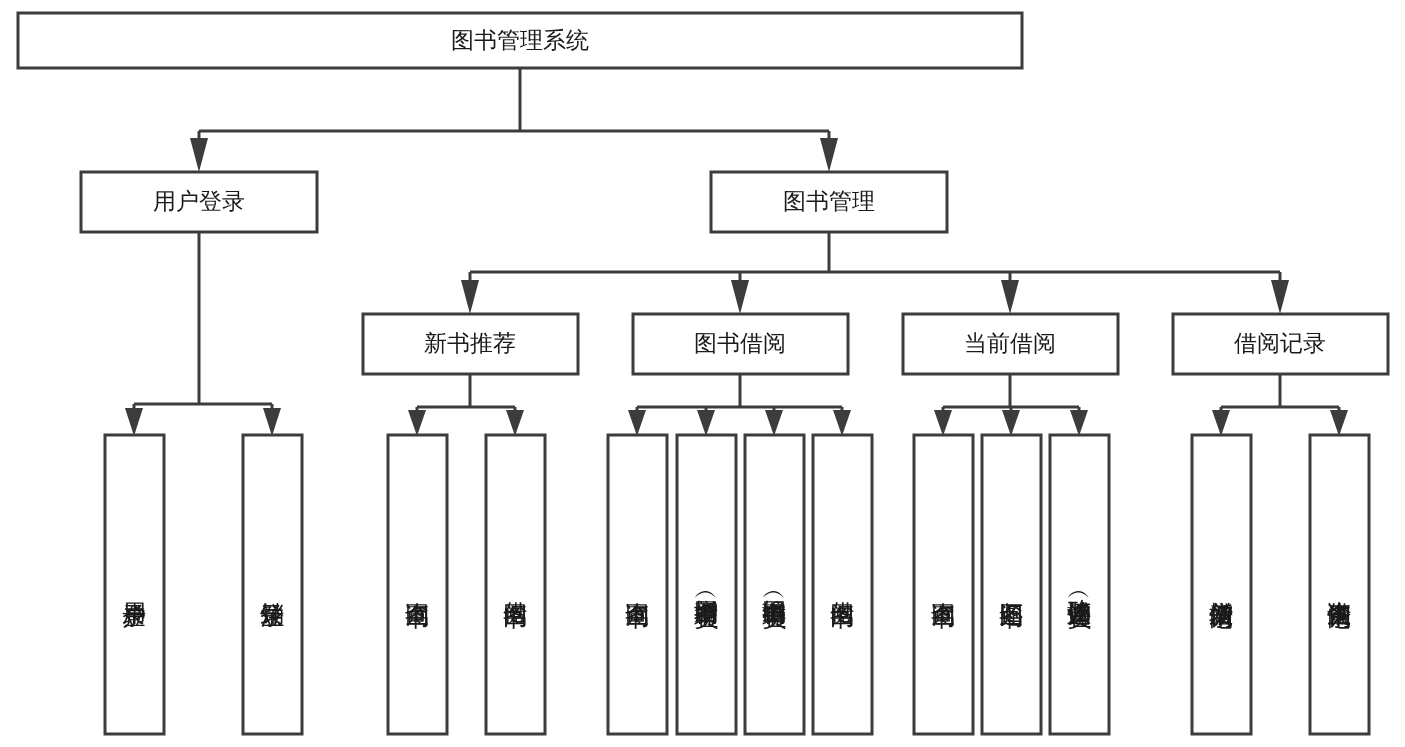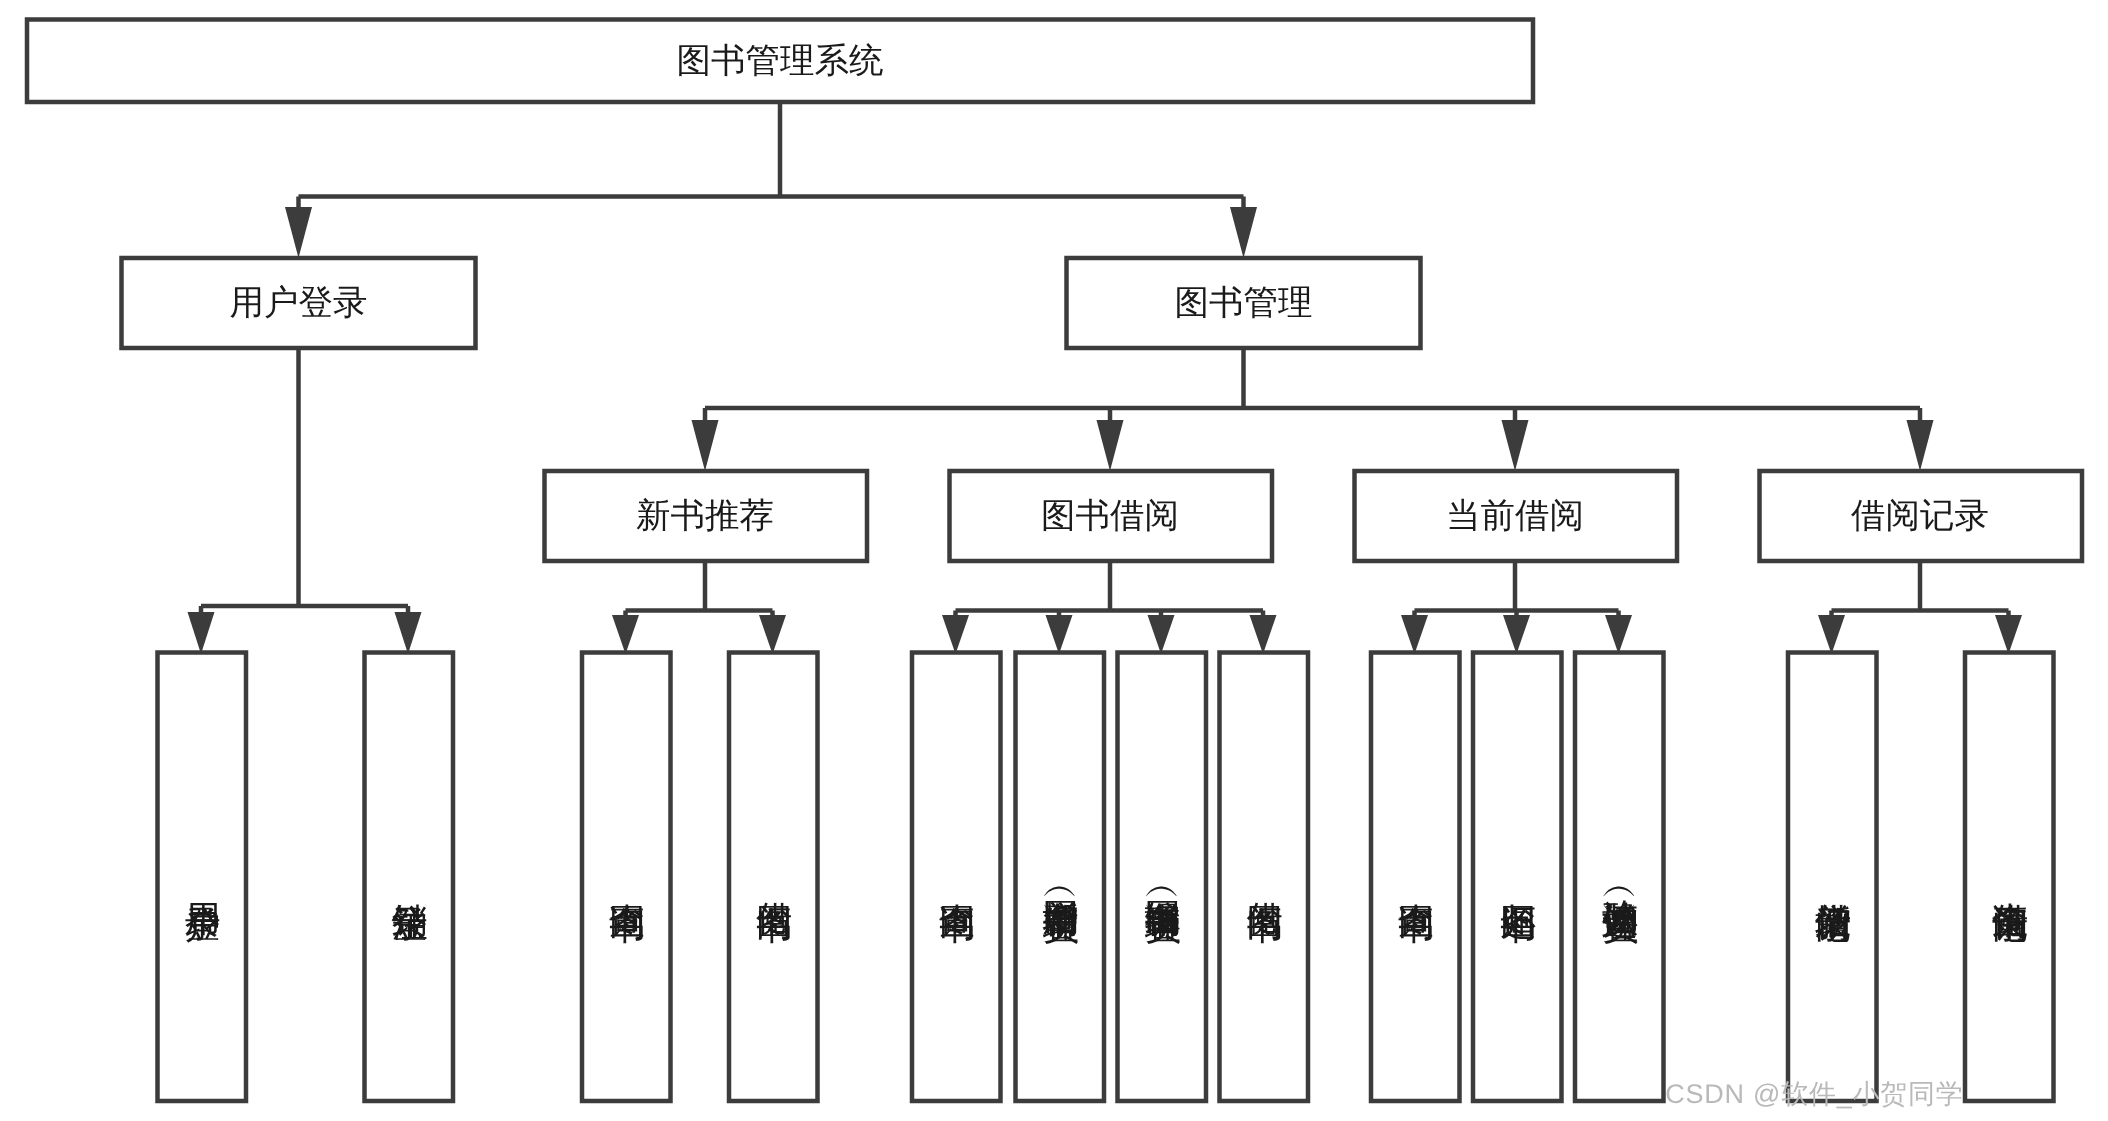--- a/index.html
+++ b/index.html
@@ -194,14 +194,13 @@
   <div class="leaf-label" style="left:608px; top:435px; width:59px; height:299px;">查询图书</div>
   <div class="leaf-label" style="left:677px; top:435px; width:59px; height:299px;">新增图书（管理员）</div>
   <div class="leaf-label" style="left:745px; top:435px; width:59px; height:299px;">编辑图书（管理员）</div>
   <div class="leaf-label" style="left:813px; top:435px; width:59px; height:299px;">借阅图书</div>
   <div class="leaf-label" style="left:914px; top:435px; width:59px; height:299px;">查询图书</div>
   <div class="leaf-label" style="left:982px; top:435px; width:59px; height:299px;">归还图书</div>
   <div class="leaf-label" style="left:1050px; top:435px; width:59px; height:299px;">确认归还（管理员）</div>
   <div class="leaf-label" style="left:1192px; top:435px; width:59px; height:299px;">新增借阅记录</div>
   <div class="leaf-label" style="left:1310px; top:435px; width:59px; height:299px;">查询借阅记录</div>
 
-  <div class="watermark">CSDN @软件_小贺同学</div>
 </div>
 
 </body></html>

